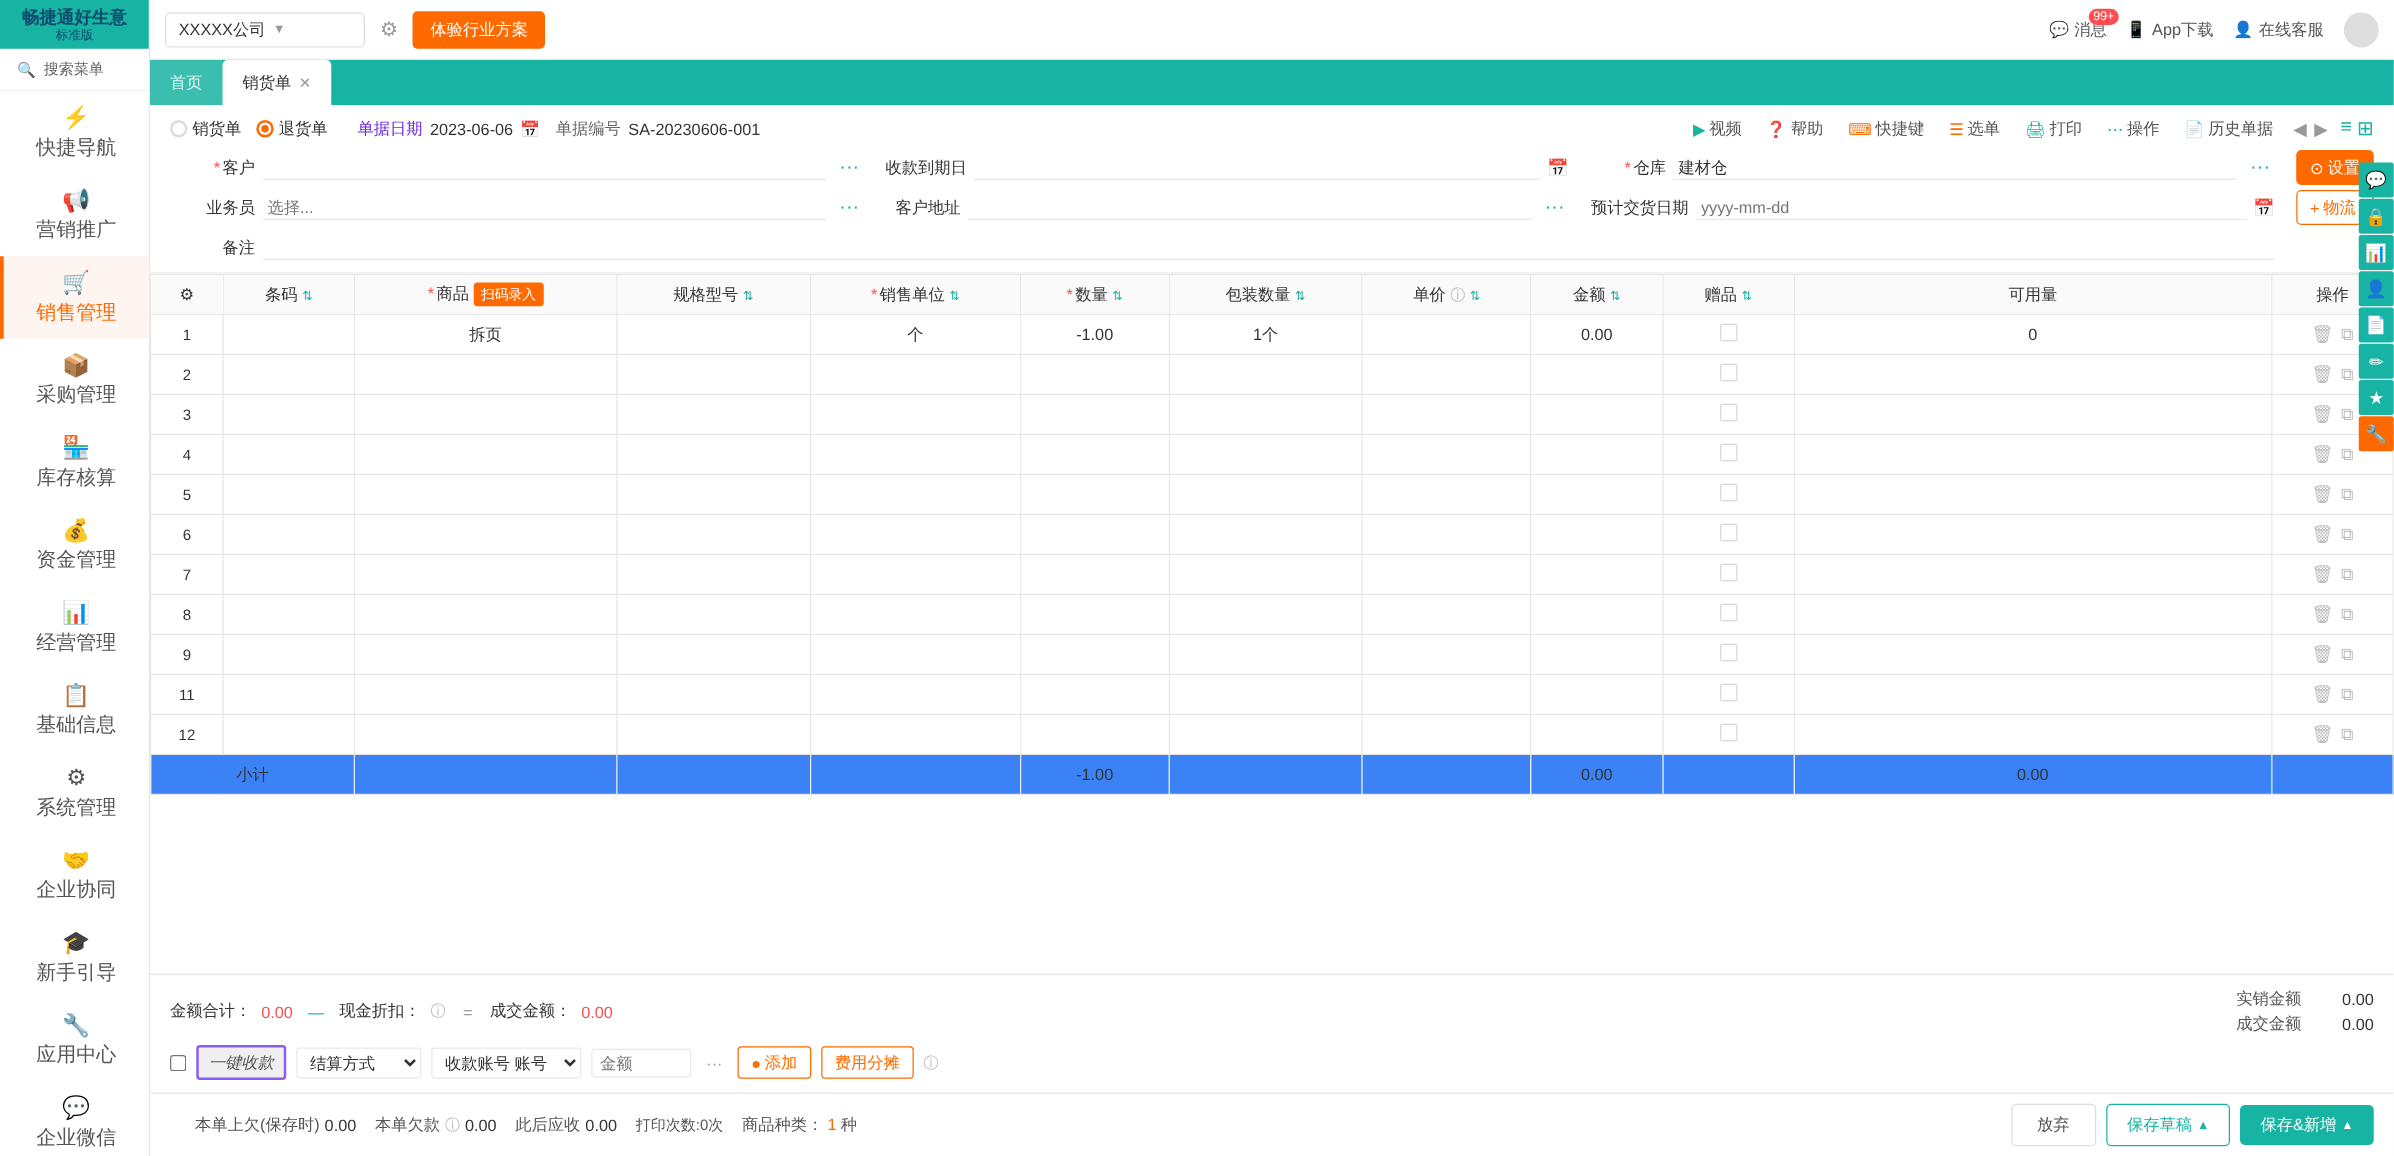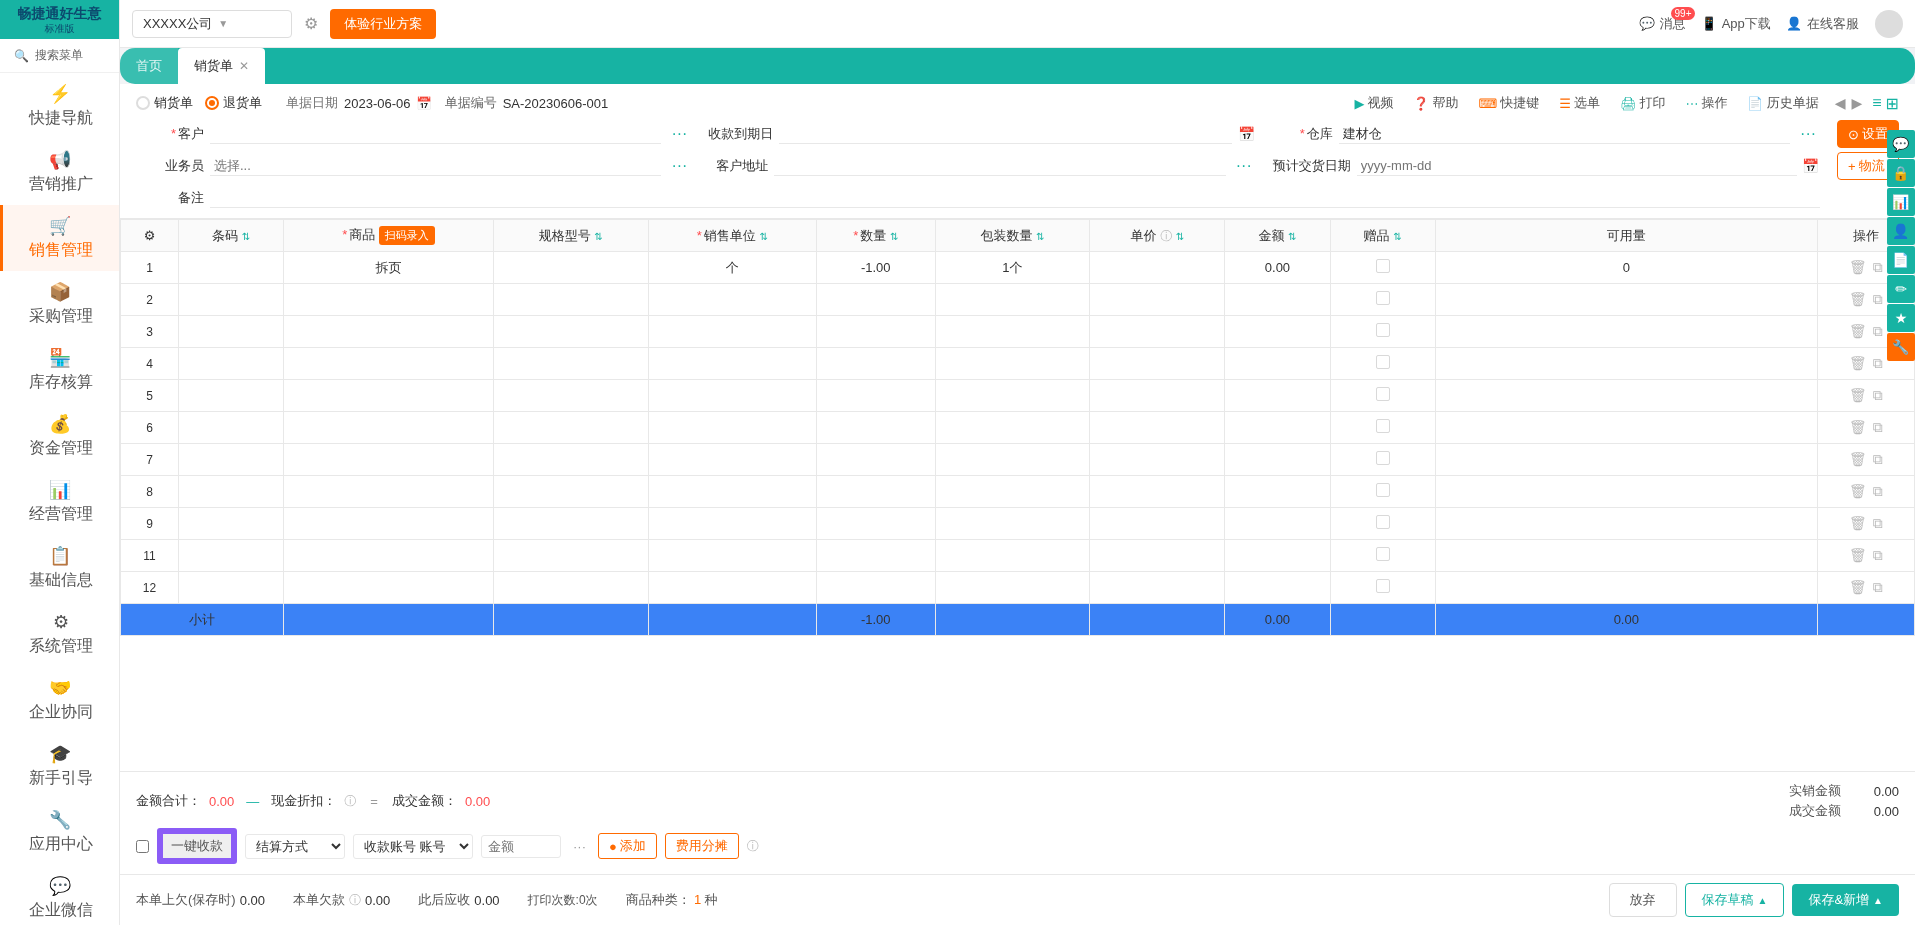--- a/index.html
+++ b/index.html
@@ -56,21 +56,21 @@
     .badge {
       position: absolute; top: -8px; right: -10px;
       background: #ff4d4f; color: #fff; border-radius: 10px;
       font-size: 10px; padding: 1px 4px; min-width: 18px; text-align: center;
     }
     .avatar { width: 28px; height: 28px; border-radius: 50%; background: #ddd; }
 
     
     .tab-bar {
       position: fixed; left: 120px; top: 48px; right: 0; height: 36px;
-      background: #17b3a3; display: flex; align-items: flex-start; z-index: 98; border-radius: 15px;
+      background: #17b3a3; display: flex; align-items: flex-start; z-index: 98;
     }
     .tab-item {
       height: 100%; display: flex; align-items: center; padding: 0 16px;
       cursor: pointer; color: rgba(255,255,255,0.85); font-size: 13px; gap: 6px;
     }
     .tab-item.home { background: rgba(255,255,255,0.15); }
     .tab-item.active { background: #fff; color: #333; border-radius: 4px 4px 0 0; }
     .tab-close { font-size: 12px; color: #999; cursor: pointer; }
 
     
@@ -156,22 +156,22 @@
 
     
     .bill-footer {
       background: #fff; border-top: 1px solid #e8e8e8; padding: 6px 16px;
     }
     .footer-row1 { display: flex; align-items: center; gap: 8px; padding: 4px 0; }
     .footer-total { color: #333; }
     .footer-amount { color: #ff4d4f; font-weight: 500; }
     .footer-row2 { display: flex; align-items: center; gap: 8px; padding: 4px 0; }
     .one-key-btn {
-      display: flex; align-items: center; gap: 3px; border: 6px solid #8b5cf6;
-      border-radius: 3px; padding: 3px 8px; cursor: pointer; color: #555; font-size: 12px;
+      display: flex; align-items: center; gap: 3px; border: 2px solid #8b5cf6;
+      border-radius: 3px; padding: 3px 8px; cursor: pointer; color: #555; font-size: 12px; font-style: italic;
     }
     .footer-input {
       border: 1px solid #e8e8e8; border-radius: 3px; padding: 3px 6px;
       color: #333; background: #fff; outline: none;
     }
     .add-btn {
       background: #fff; border: 1px solid #ff6a00; border-radius: 3px;
       padding: 3px 10px; color: #ff6a00; cursor: pointer; display: flex; align-items: center; gap: 3px;
     }
     .fee-btn {
@@ -179,21 +179,21 @@
       padding: 3px 10px; color: #ff6a00; cursor: pointer;
     }
     .stat-item { display: flex; align-items: center; gap: 4px; font-size: 12px; color: #555; }
     .stat-item .value { color: #333; font-weight: 500; }
 
     
     .bottom-actions {
       background: #fff; border-top: 1px solid #e8e8e8; padding: 8px 16px;
       display: flex; align-items: center; justify-content: space-between;
     }
-    .bottom-left { display: flex; align-items: center; gap: 28px; font-size: 12px; color: #555; }
+    .bottom-left { display: flex; align-items: center; gap: 15px; font-size: 12px; color: #555; margin-left: 20px; }
     .bottom-right { display: flex; align-items: center; gap: 8px; }
     .discard-btn {
       border: 1px solid #ddd; background: #fff; border-radius: 4px;
       padding: 7px 20px; color: #555; cursor: pointer; font-size: 13px;
     }
     .save-draft-btn {
       border: 1px solid #17b3a3; background: #fff; border-radius: 4px;
       padding: 7px 16px; color: #17b3a3; cursor: pointer; font-size: 13px;
       display: flex; align-items: center; gap: 4px;
     }
@@ -350,21 +350,21 @@
         <div class="radio-circle"></div>
         <span>销货单</span>
       </div>
       <div class="radio-item">
         <div class="radio-circle checked">
           <div class="radio-inner"></div>
         </div>
         <span>退货单</span>
       </div>
       <div style="display:flex; align-items:center; gap:6px; margin-left:12px;">
-        <span style="color:#737373;">单据日期</span>
+        <span style="color:#6d28d9;">单据日期</span>
         <span style="color:#333; font-weight:500;">2023-06-06</span>
         <span style="color:#17b3a3; cursor:pointer;">📅</span>
       </div>
       <div style="display:flex; align-items:center; gap:6px;">
         <span style="color:#666;">单据编号</span>
         <span style="color:#333;">SA-20230606-001</span>
       </div>
       <div style="margin-left:auto; display:flex; align-items:center; gap:8px;">
         <div class="action-btn">
           <span class="icon">▶</span>

